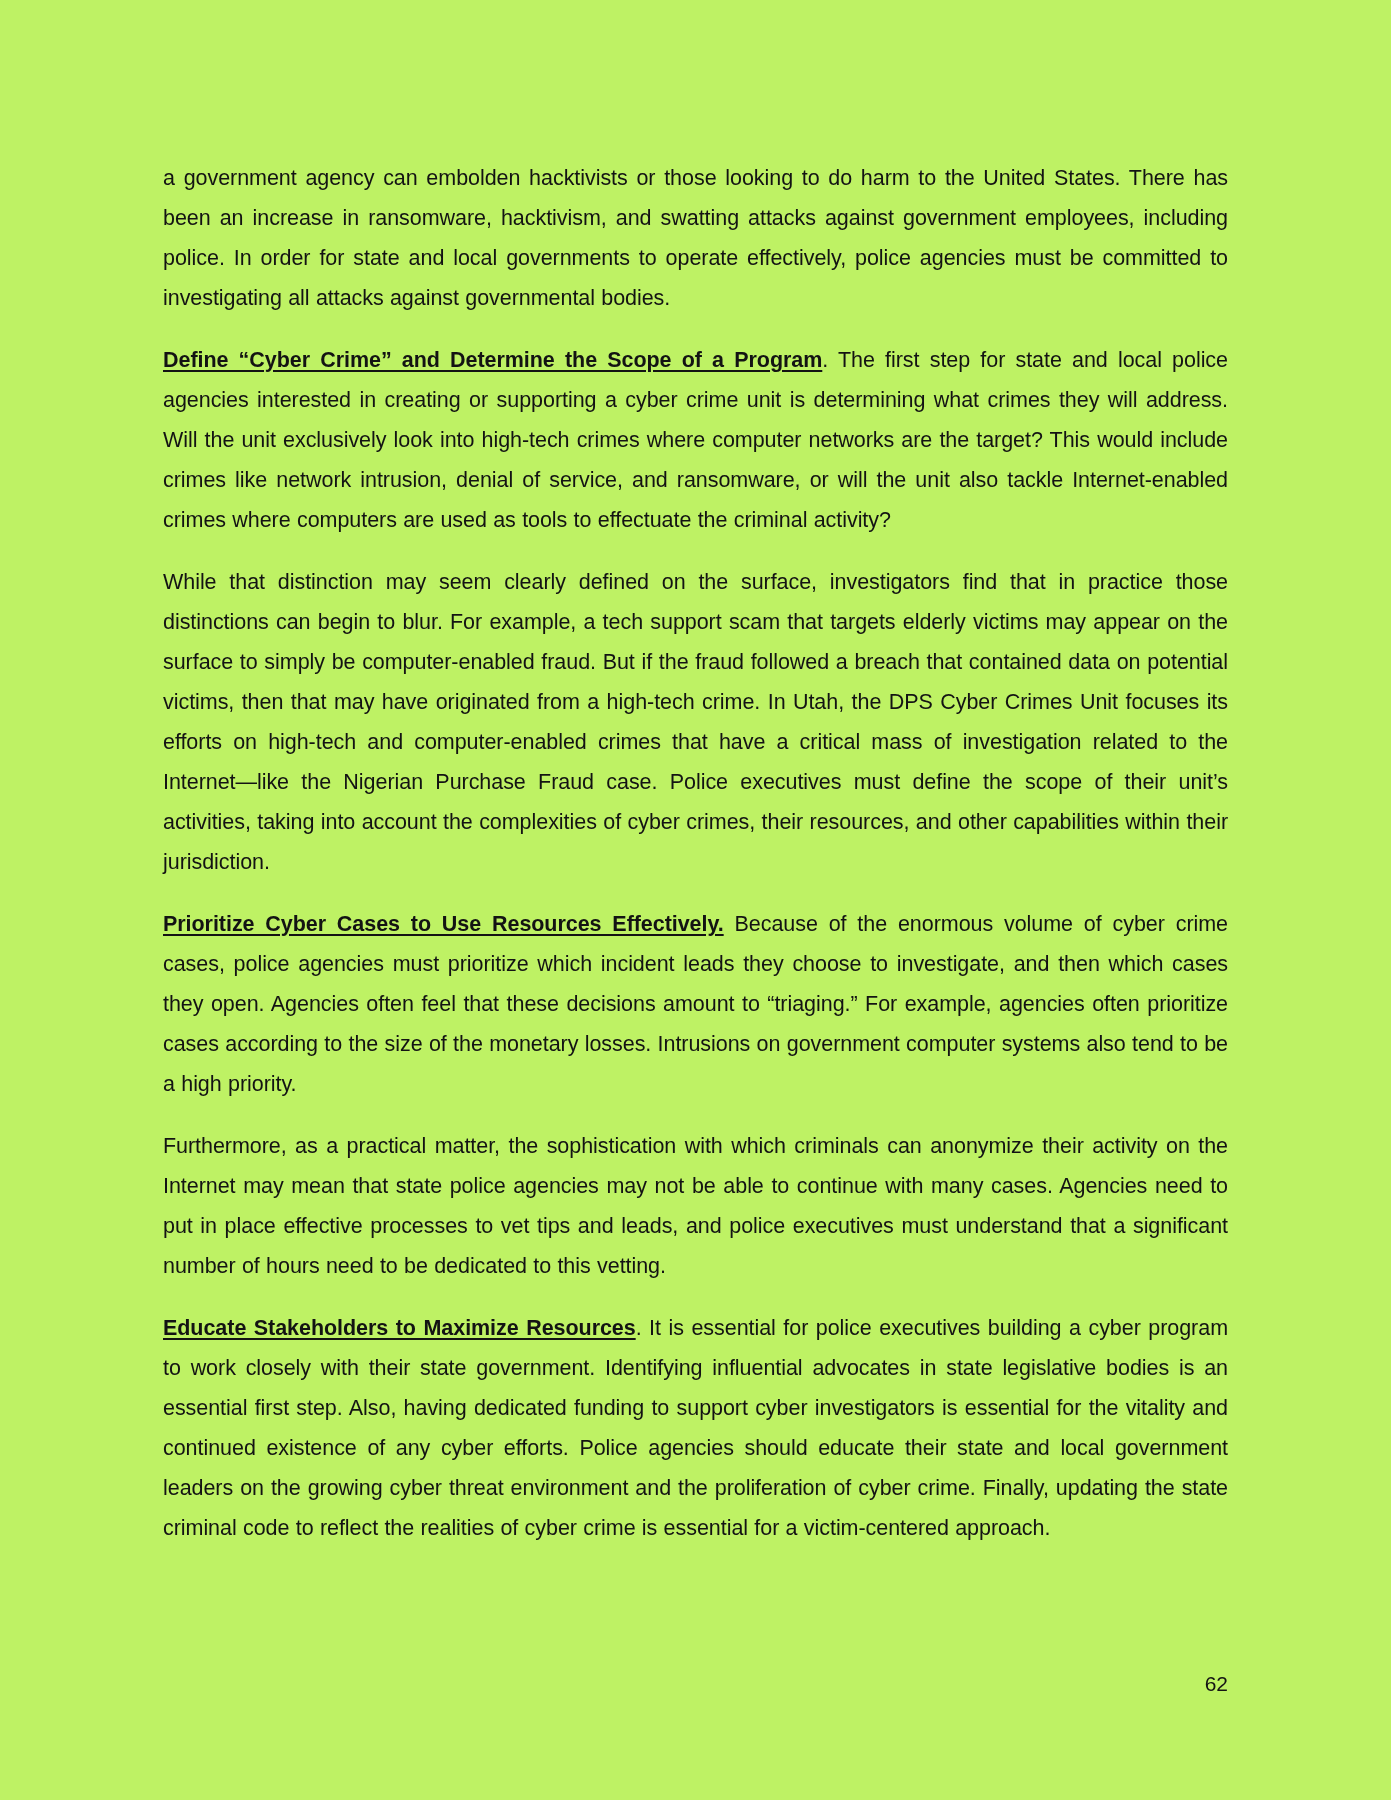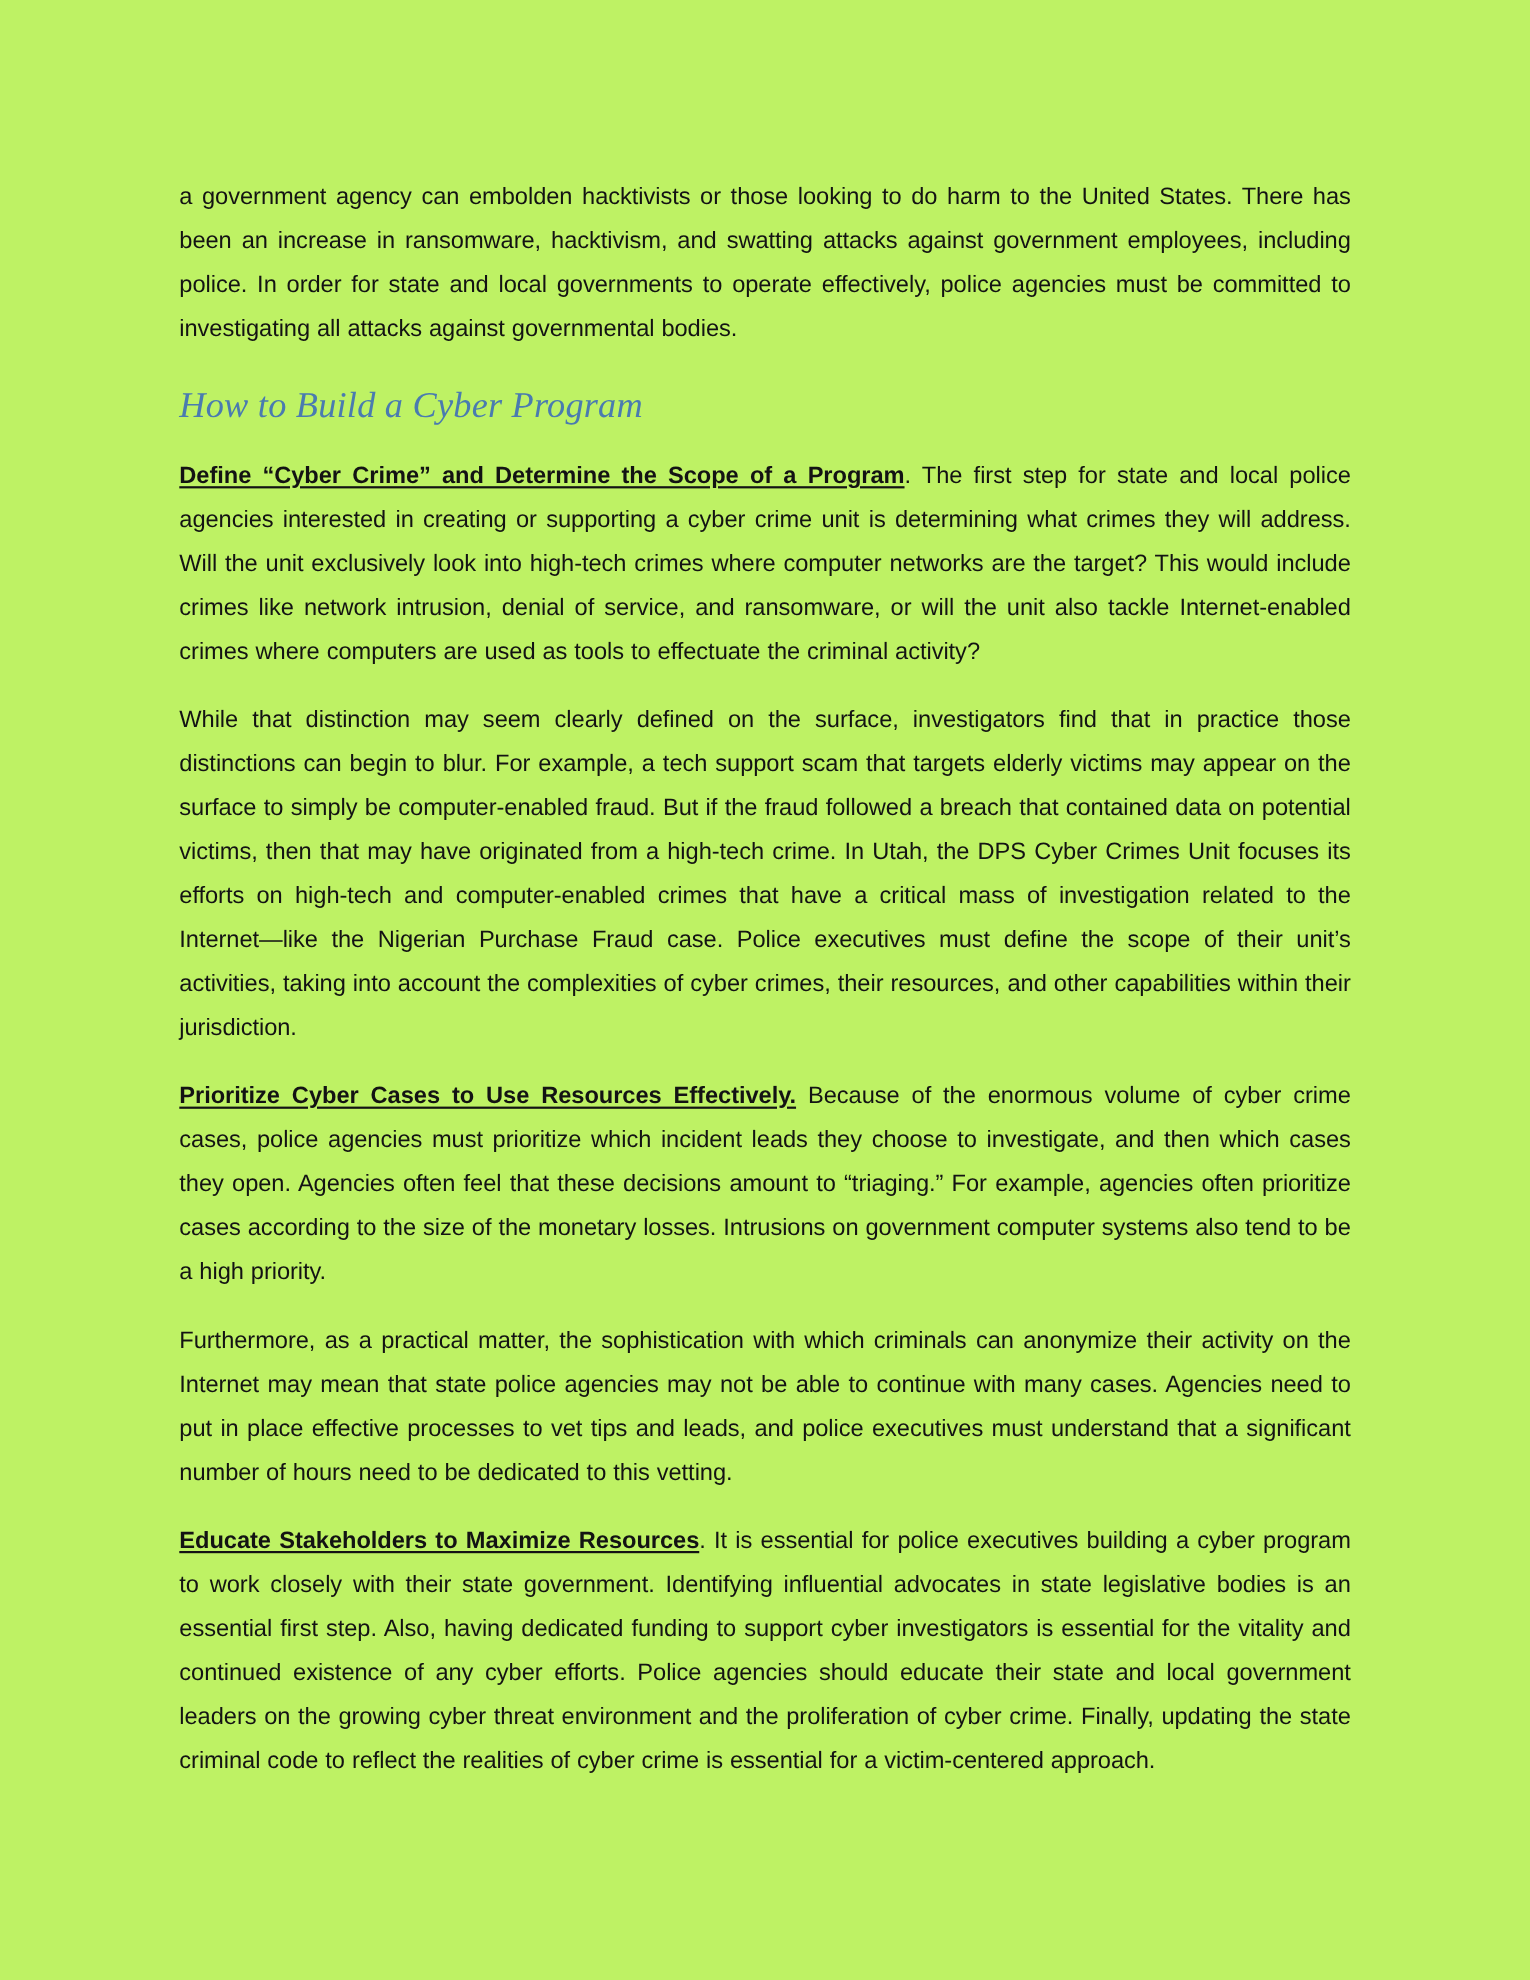--- a/index.html
+++ b/index.html
@@ -72,28 +72,28 @@
 </style>
 </head>
 <body>
 
 <div class="page">
 
   <div class="content">
 
     <p class="body-para">a government agency can embolden hacktivists or those looking to do harm to the United States. There has been an increase in ransomware, hacktivism, and swatting attacks against government employees, including police. In order for state and local governments to operate effectively, police agencies must be committed to investigating all attacks against governmental bodies.</p>
 
-    <h2 class="section-heading">How to Build a Cyber Program</h2>
 
     <p class="body-para"><span class="lead-in">Define “Cyber Crime” and Determine the Scope of a Program</span><span>. The first step for state and local police agencies interested in creating or supporting a cyber crime unit is determining what crimes they will address. Will the unit exclusively look into high-tech crimes where computer networks are the target? This would include crimes like network intrusion, denial of service, and ransomware, or will the unit also tackle Internet-enabled crimes where computers are used as tools to effectuate the criminal activity?</span></p>
 
     <p class="body-para">While that distinction may seem clearly defined on the surface, investigators find that in practice those distinctions can begin to blur. For example, a tech support scam that targets elderly victims may appear on the surface to simply be computer-enabled fraud. But if the fraud followed a breach that contained data on potential victims, then that may have originated from a high-tech crime. In Utah, the DPS Cyber Crimes Unit focuses its efforts on high-tech and computer-enabled crimes that have a critical mass of investigation related to the Internet—like the Nigerian Purchase Fraud case. Police executives must define the scope of their unit’s activities, taking into account the complexities of cyber crimes, their resources, and other capabilities within their jurisdiction.</p>
 
     <p class="body-para"><span class="lead-in">Prioritize Cyber Cases to Use Resources Effectively.</span><span> Because of the enormous volume of cyber crime cases, police agencies must prioritize which incident leads they choose to investigate, and then which cases they open. Agencies often feel that these decisions amount to “triaging.” For example, agencies often prioritize cases according to the size of the monetary losses. Intrusions on government computer systems also tend to be a high priority.</span></p>
 
     <p class="body-para">Furthermore, as a practical matter, the sophistication with which criminals can anonymize their activity on the Internet may mean that state police agencies may not be able to continue with many cases. Agencies need to put in place effective processes to vet tips and leads, and police executives must understand that a significant number of hours need to be dedicated to this vetting.</p>
 
     <p class="body-para"><span class="lead-in">Educate Stakeholders to Maximize Resources</span><span>. It is essential for police executives building a cyber program to work closely with their state government. Identifying influential advocates in state legislative bodies is an essential first step. Also, having dedicated funding to support cyber investigators is essential for the vitality and continued existence of any cyber efforts. Police agencies should educate their state and local government leaders on the growing cyber threat environment and the proliferation of cyber crime. Finally, updating the state criminal code to reflect the realities of cyber crime is essential for a victim-centered approach.</span></p>
 
   </div>
 
+  <div class="page-number">62</div>
 
 </div>
 
 </body></html>

